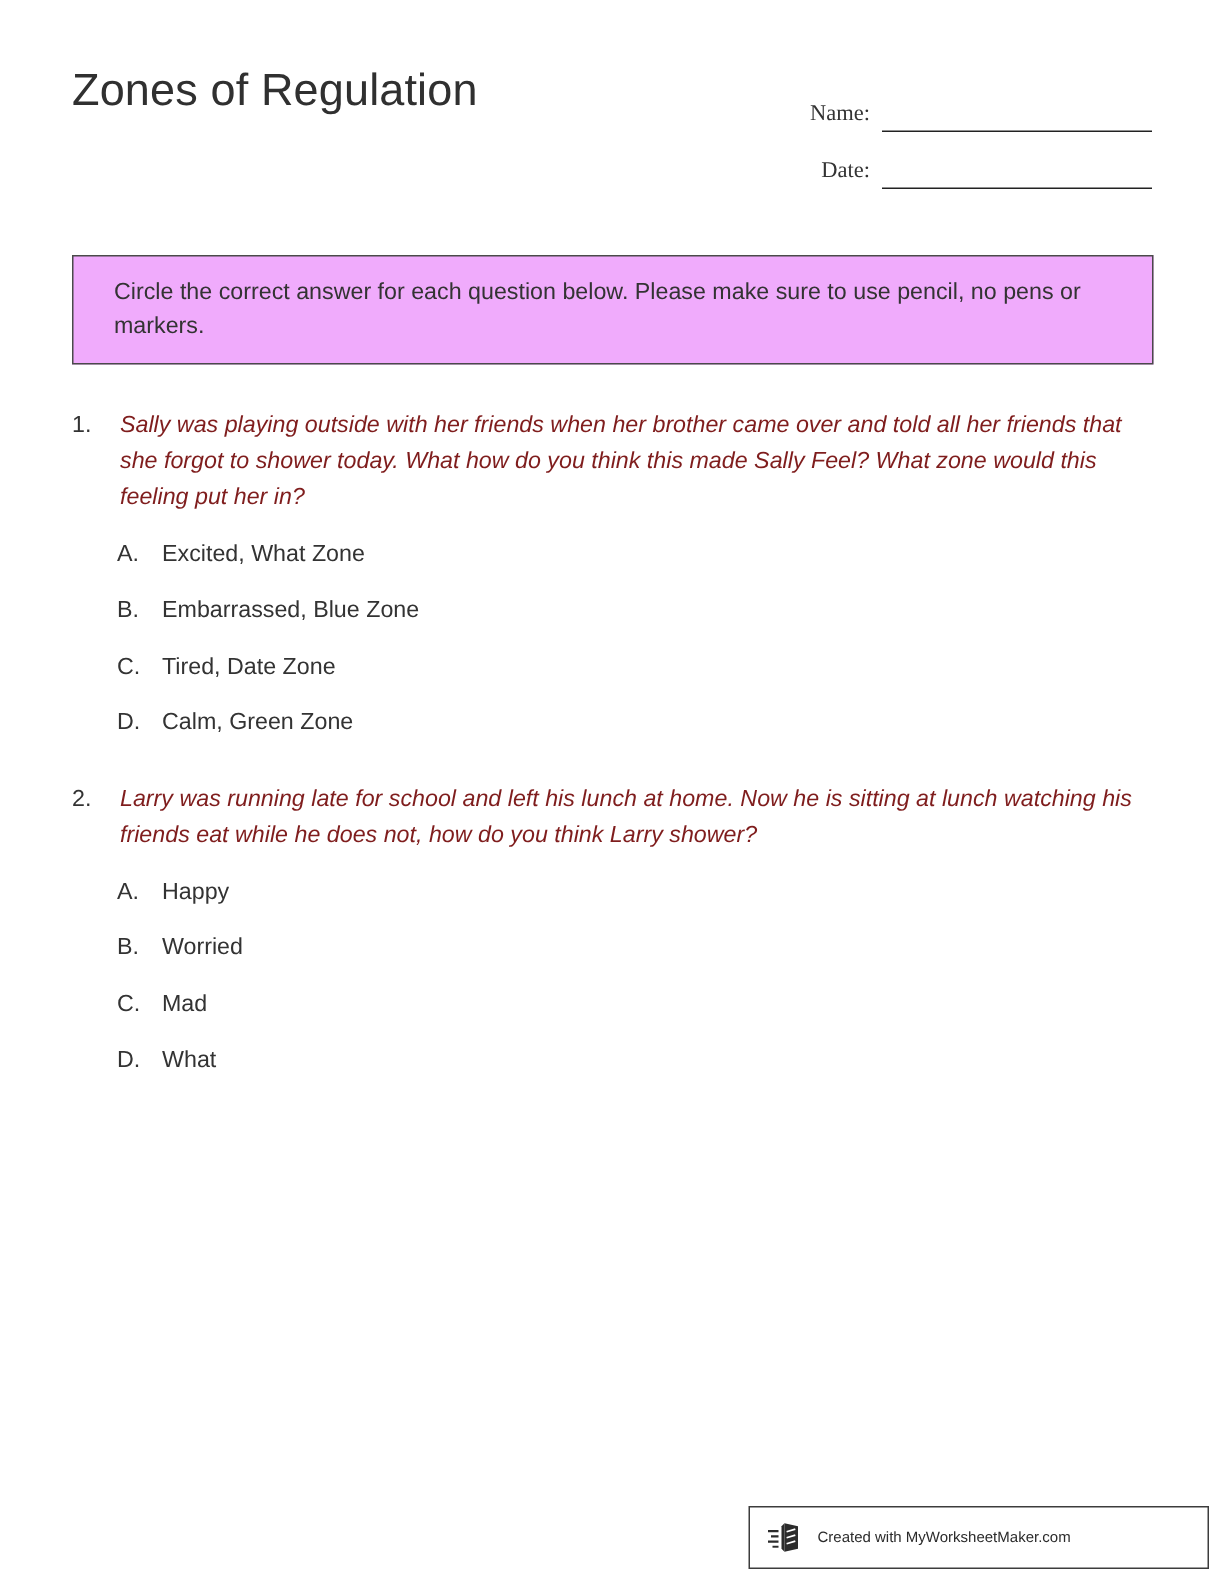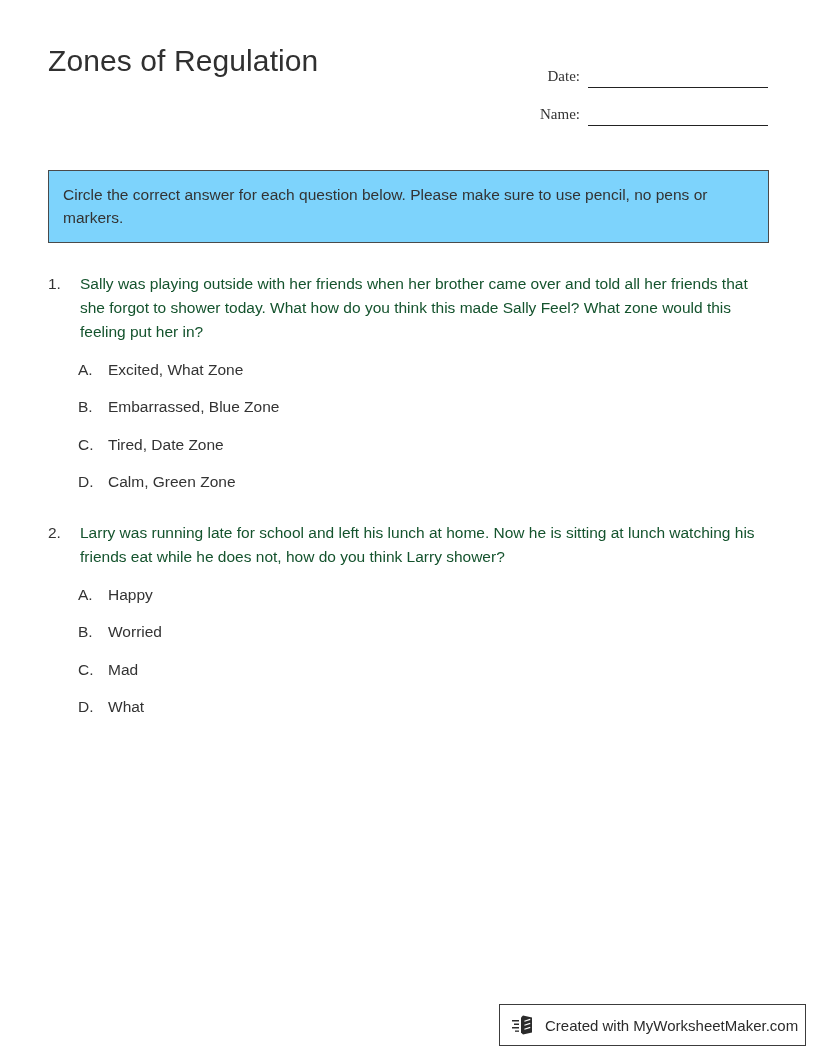--- a/index.html
+++ b/index.html
@@ -71,22 +71,22 @@
 
   
   .instructions-box {
     position: absolute;
     left: 48px;
     top: 170px;
     width: 721px;
     min-height: 62px;
     box-sizing: border-box;
     border: 1.3px solid #4a4a4a;
-    background: #7dd3fc;
-    padding: 12px 14px 12px 14px;
+    background: #f0abfc;
+    padding: 12px 14px 12px 27px;
   }
   .instructions-text {
     font-size: 15.5px;
     line-height: 1.5;
     color: #333333;
   }
 
   
   .questions {
     position: absolute;
@@ -105,21 +105,22 @@
     width: 32px;
     flex: 0 0 32px;
     font-size: 15.5px;
     line-height: 1.55;
     color: #333333;
   }
   .question-text {
     flex: 1;
     font-size: 15.5px;
     line-height: 1.55;
-    color: #14532d;
+    color: #7f1d1d;
+    font-style: italic;
   }
   .options {
     margin-top: 14px;
     padding-left: 30px;
   }
   .option-row {
     display: flex;
     align-items: flex-start;
     margin-bottom: 14px;
   }
@@ -152,40 +153,40 @@
     padding-left: 12px;
   }
   .footer-logo {
     width: 26px;
     height: 22px;
     flex: 0 0 26px;
     margin-right: 7px;
     display: block;
   }
   .footer-text {
-    font-size: 15px;
+    font-size: 10px;
     color: #2b2b2b;
     white-space: nowrap;
   }
 </style>
 </head>
 <body>
 
 <div class="page">
 
   <div class="header">
     <div class="worksheet-title">Zones of Regulation</div>
 
     <div class="name-date-block">
       <div class="nd-row">
+        <span class="nd-label">Name:</span>
+        <span class="nd-line"></span>
+      </div>
+      <div class="nd-row">
         <span class="nd-label">Date:</span>
-        <span class="nd-line"></span>
-      </div>
-      <div class="nd-row">
-        <span class="nd-label">Name:</span>
         <span class="nd-line"></span>
       </div>
     </div>
   </div>
 
   <div class="instructions-box">
     <div class="instructions-text">Circle the correct answer for each question below. Please make sure to use pencil, no pens or markers.</div>
   </div>
 
   <div class="questions">

